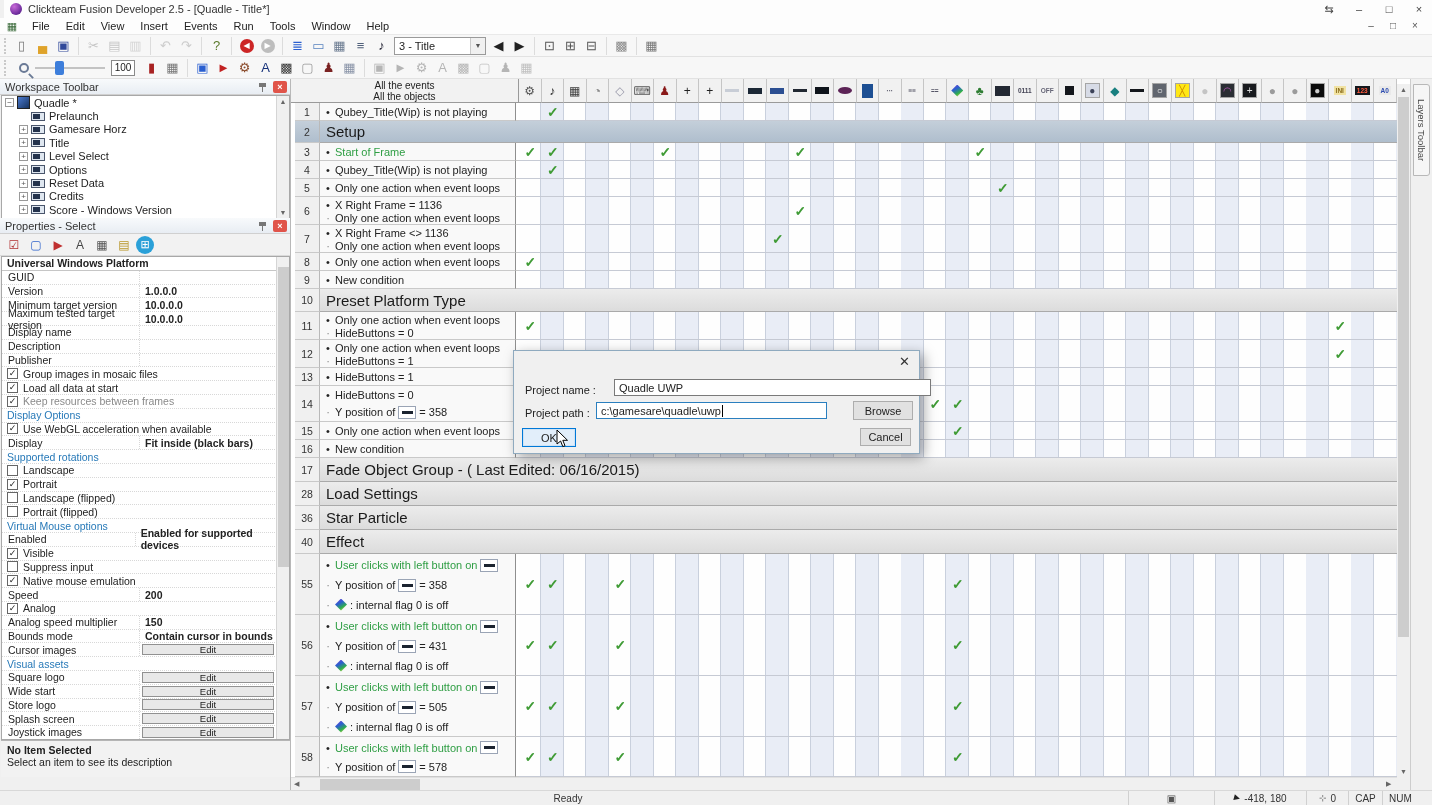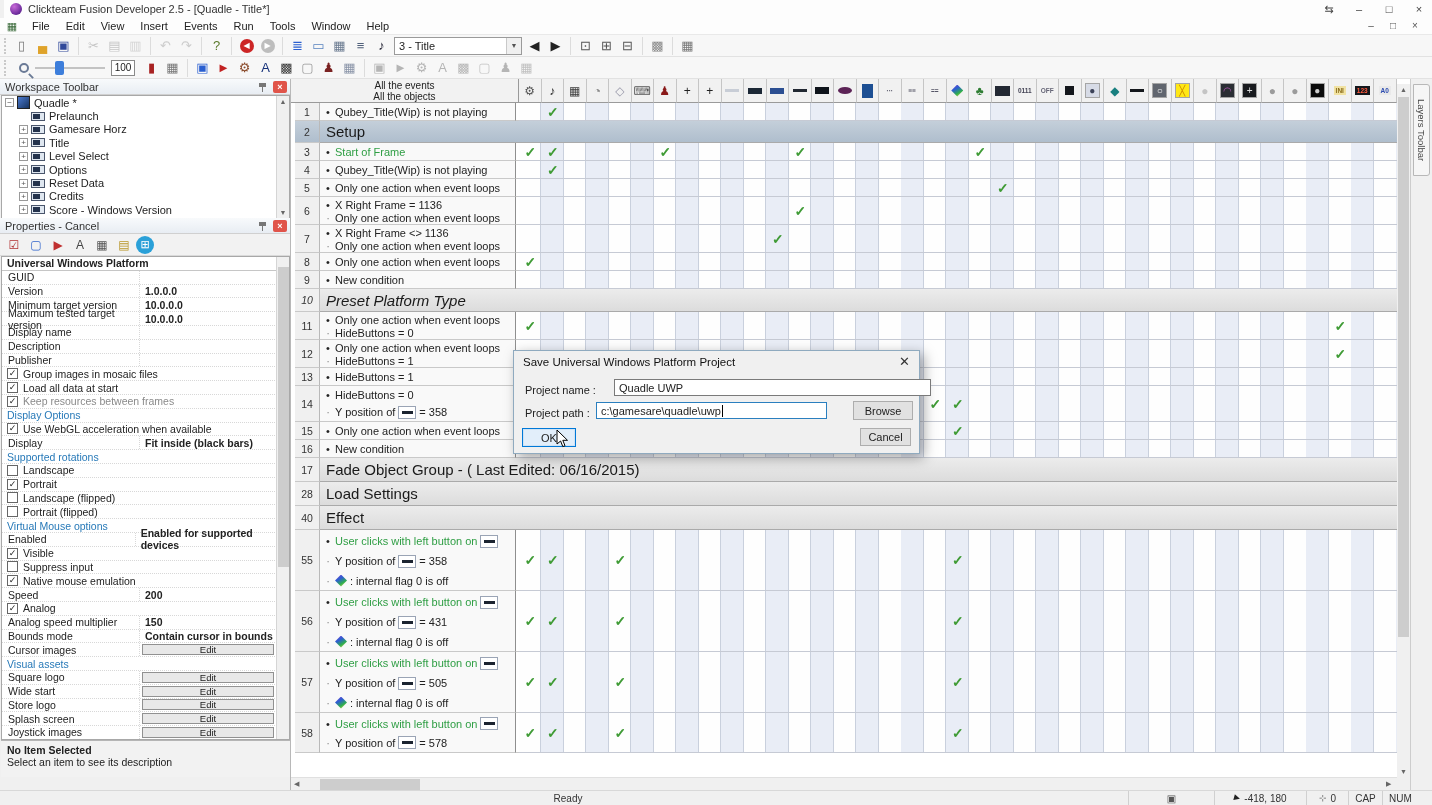--- a/index.html
+++ b/index.html
@@ -20,21 +20,21 @@
 .mdibtn { width:22px; height:15px; display:flex; align-items:center; justify-content:center; color:#555; font-size:10px; }
 
 
 .toolbar { left:0; width:1432px; height:22px; background:#f7f7f7; display:flex; align-items:center; border-bottom:1px solid #e2e2e2; }
 #toolbar1 { top:35px; } #toolbar2 { top:57px; }
 .grip { width:4px; height:16px; border-left:2px dotted #c9c9c9; margin:0 3px 0 4px; }
 .tbtn { min-width:21px; height:20px; display:flex; align-items:center; justify-content:center; font-size:13px; }
 .tbtn.dim { opacity:.45; }
 .tcircle { width:14px; height:14px; border-radius:50%; display:flex; align-items:center; justify-content:center; font-size:8px; color:#fff; }
 .tsep { width:1px; height:18px; background:#dcdcdc; margin:0 4px; }
-.dd { width:128px; height:18px; background:#fff; border:1px solid #9a9a9a; display:flex; align-items:center; font-size:11px; padding-left:4px; margin:0 2px; }
+.dd { width:92px; height:18px; background:#fff; border:1px solid #9a9a9a; display:flex; align-items:center; font-size:11px; padding-left:4px; margin:0 2px; }
 .dd .arr { margin-left:auto; width:15px; height:16px; background:#f0f0f0; border-left:1px solid #c9c9c9; display:flex; align-items:center; justify-content:center; font-size:7px; color:#555; }
 .mag { width:10px; height:10px; border:2px solid #6a7a96; border-radius:50%; position:relative; margin:0 6px 0 8px; }
 .mag::after { content:""; position:absolute; width:2px; height:6px; background:#6a7a96; left:9px; top:8px; transform:rotate(-45deg); }
 .slider { width:70px; height:18px; position:relative; margin-right:6px; }
 .slider .track { position:absolute; left:0; right:0; top:8px; height:2px; background:#c3c3c3; }
 .slider .thumb { position:absolute; left:20px; top:2px; width:9px; height:14px; background:#3d7edb; border-radius:2px; }
 .zoominput { width:24px; height:16px; border:1px solid #8a8a8a; background:#fff; text-align:center; font-size:10px; line-height:14px; margin-right:6px; }
 
 
 #leftpanel { top:79px; left:0; width:291px; height:711px; background:#f0f0f0; border-right:1px solid #b8b8b8; }
@@ -286,21 +286,21 @@
           <span class="ticon-frame"></span>
           <span>Score - Windows Version</span>
         </div>
       </div>
     <div class="tscroll">
         <span class="up">▲</span>
         <span class="dn">▼</span>
       </div>
   </div>
   <div id="propshead" class="panelhead">
-    <span class="lbl">Properties - Cancel</span>
+    <span class="lbl">Properties - Select</span>
     <span class="pin"></span>
     <span class="closebox">×</span>
   </div>
   <div id="proptabs">
       <span class="ptab" style="color: rgb(176, 48, 48);">☑</span>
       <span class="ptab" style="color: rgb(51, 102, 204);">▢</span>
       <span class="ptab" style="color: rgb(192, 48, 48);">▶</span>
       <span class="ptab" style="color: rgb(68, 68, 68);">A</span>
       <span class="ptab" style="color: rgb(85, 85, 85);">▦</span>
       <span class="ptab" style="color: rgb(184, 150, 42);">▤</span>
@@ -689,21 +689,21 @@
         <div class="numcell">9</div>
         <div class="textcell">
           <div class="eline">
             <span class="bullet">•</span>
             <span class="txt">New condition</span>
           </div>
         </div>
         <div class="gapcell"></div>
         <div class="gridcells"></div>
       </div>
-      <div class="erow" style="height: 23px; font-style: italic;">
+      <div class="erow" style="height: 23px;">
         <div class="rowpad"></div>
         <div class="numcell">10</div>
         <div class="band">Preset Platform Type</div>
       </div>
       <div class="erow" style="height: 28px;">
         <div class="rowpad"></div>
         <div class="numcell">11</div>
         <div class="textcell">
           <div class="eline">
             <span class="bullet">•</span>
@@ -801,20 +801,25 @@
       </div>
       <div class="erow" style="height: 24px;">
         <div class="rowpad"></div>
         <div class="numcell">17</div>
         <div class="band">Fade Object Group - ( Last Edited: 06/16/2015)</div>
       </div>
       <div class="erow" style="height: 24px;">
         <div class="rowpad"></div>
         <div class="numcell">28</div>
         <div class="band">Load Settings</div>
+      </div>
+      <div class="erow" style="height: 24px;">
+        <div class="rowpad"></div>
+        <div class="numcell">36</div>
+        <div class="band">Star Particle</div>
       </div>
       <div class="erow" style="height: 24px;">
         <div class="rowpad"></div>
         <div class="numcell">40</div>
         <div class="band">Effect</div>
       </div>
       <div class="erow" style="height: 61px;">
         <div class="rowpad"></div>
         <div class="numcell">55</div>
         <div class="textcell">
@@ -977,21 +982,20 @@
   <span class="sseg" style="width:34px">
       <span>CAP</span>
     </span>
   <span class="sseg" style="width:36px">
       <span>NUM</span>
     </span>
   <span style="width:14px"></span>
 </div>
 
 <div id="dialog" class="abs">
-  <div id="dtitle">Save Universal Windows Platform Project</div>
   <span id="dclose">✕</span>
   <span class="dlabel" style="left:11px;top:33px">Project name :</span>
   <div class="dinput" style="left:100px;top:28px;width:317px;height:17px">
       <span>Quadle UWP</span>
     </div>
   <span class="dlabel" style="left:11px;top:56px">Project path :</span>
   <div class="dinput focus" style="left:82px;top:51px;width:231px;height:17px">
       <span>c:\gamesare\quadle\uwp</span>
       <span class="caret"></span>
     </div>

